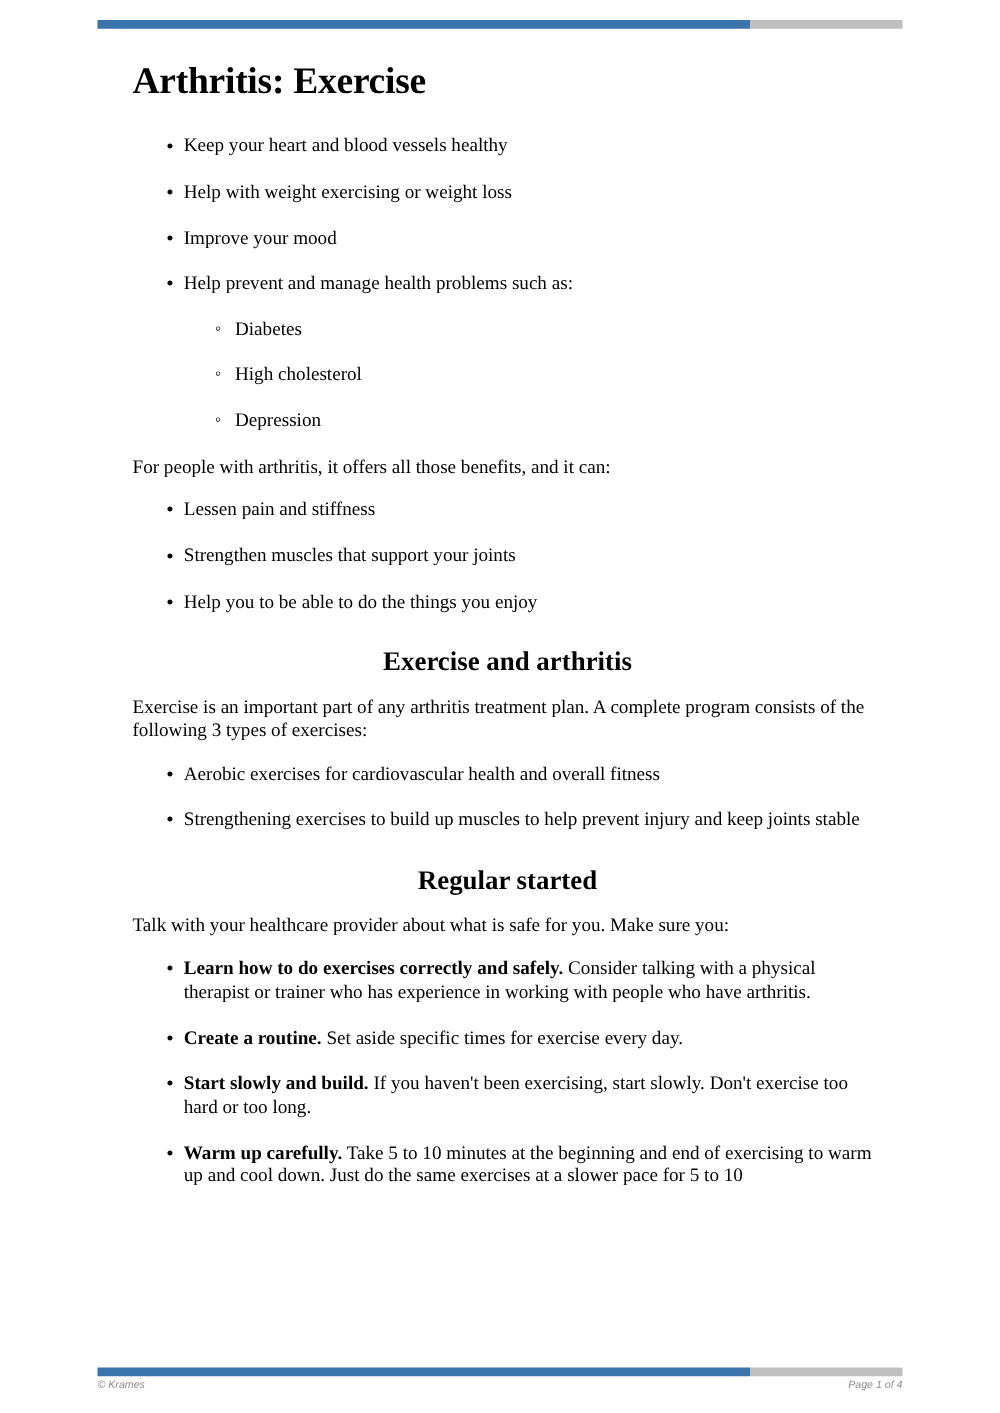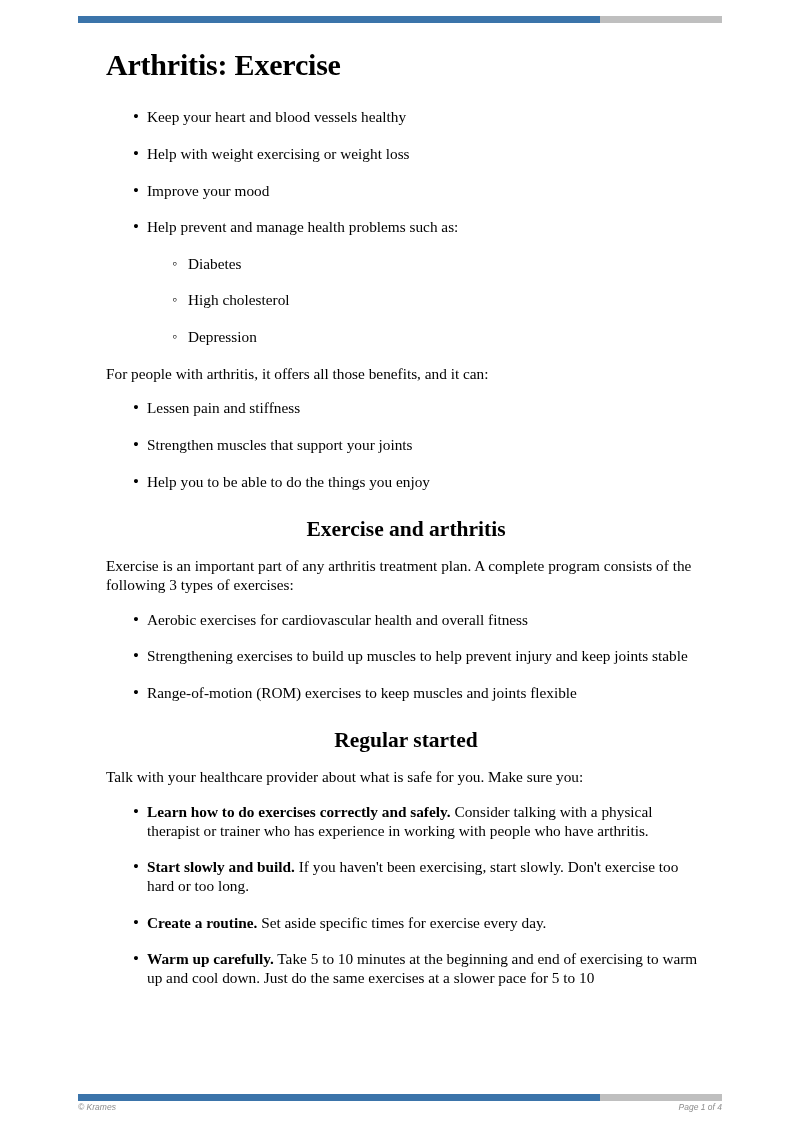--- a/index.html
+++ b/index.html
@@ -189,38 +189,35 @@
 
   <p class="para">Exercise is an important part of any arthritis treatment plan. A complete program consists of the following 3 types of exercises:</p>
 
   <ul class="bullets">
     <li>
       <span>Aerobic exercises for cardiovascular health and overall fitness</span>
     </li>
     <li>
       <span>Strengthening exercises to build up muscles to help prevent injury and keep joints stable</span>
     </li>
-    <li>
-      <span>Range-of-motion (ROM) exercises to keep muscles and joints flexible</span>
-    </li>
   </ul>
 
   <h2 class="section-title">Regular started</h2>
 
   <p class="para">Talk with your healthcare provider about what is safe for you. Make sure you:</p>
 
   <ul class="bullets">
     <li>
       <span class="lead">Learn how to do exercises correctly and safely.</span><span> Consider talking with a physical therapist or trainer who has experience in working with people who have arthritis.</span>
     </li>
     <li>
+      <span class="lead">Create a routine.</span><span> Set aside specific times for exercise every day.</span>
+    </li>
+    <li>
       <span class="lead">Start slowly and build.</span><span> If you haven't been exercising, start slowly. Don't exercise too hard or too long.</span>
-    </li>
-    <li>
-      <span class="lead">Create a routine.</span><span> Set aside specific times for exercise every day.</span>
     </li>
     <li>
       <span class="lead">Warm up carefully.</span><span> Take 5 to 10 minutes at the beginning and end of exercising to warm up and cool down. Just do the same exercises at a slower pace for 5 to 10</span>
     </li>
   </ul>
 
 </div>
 
 <div class="rule rule-bottom">
   <div class="seg-blue"></div>

